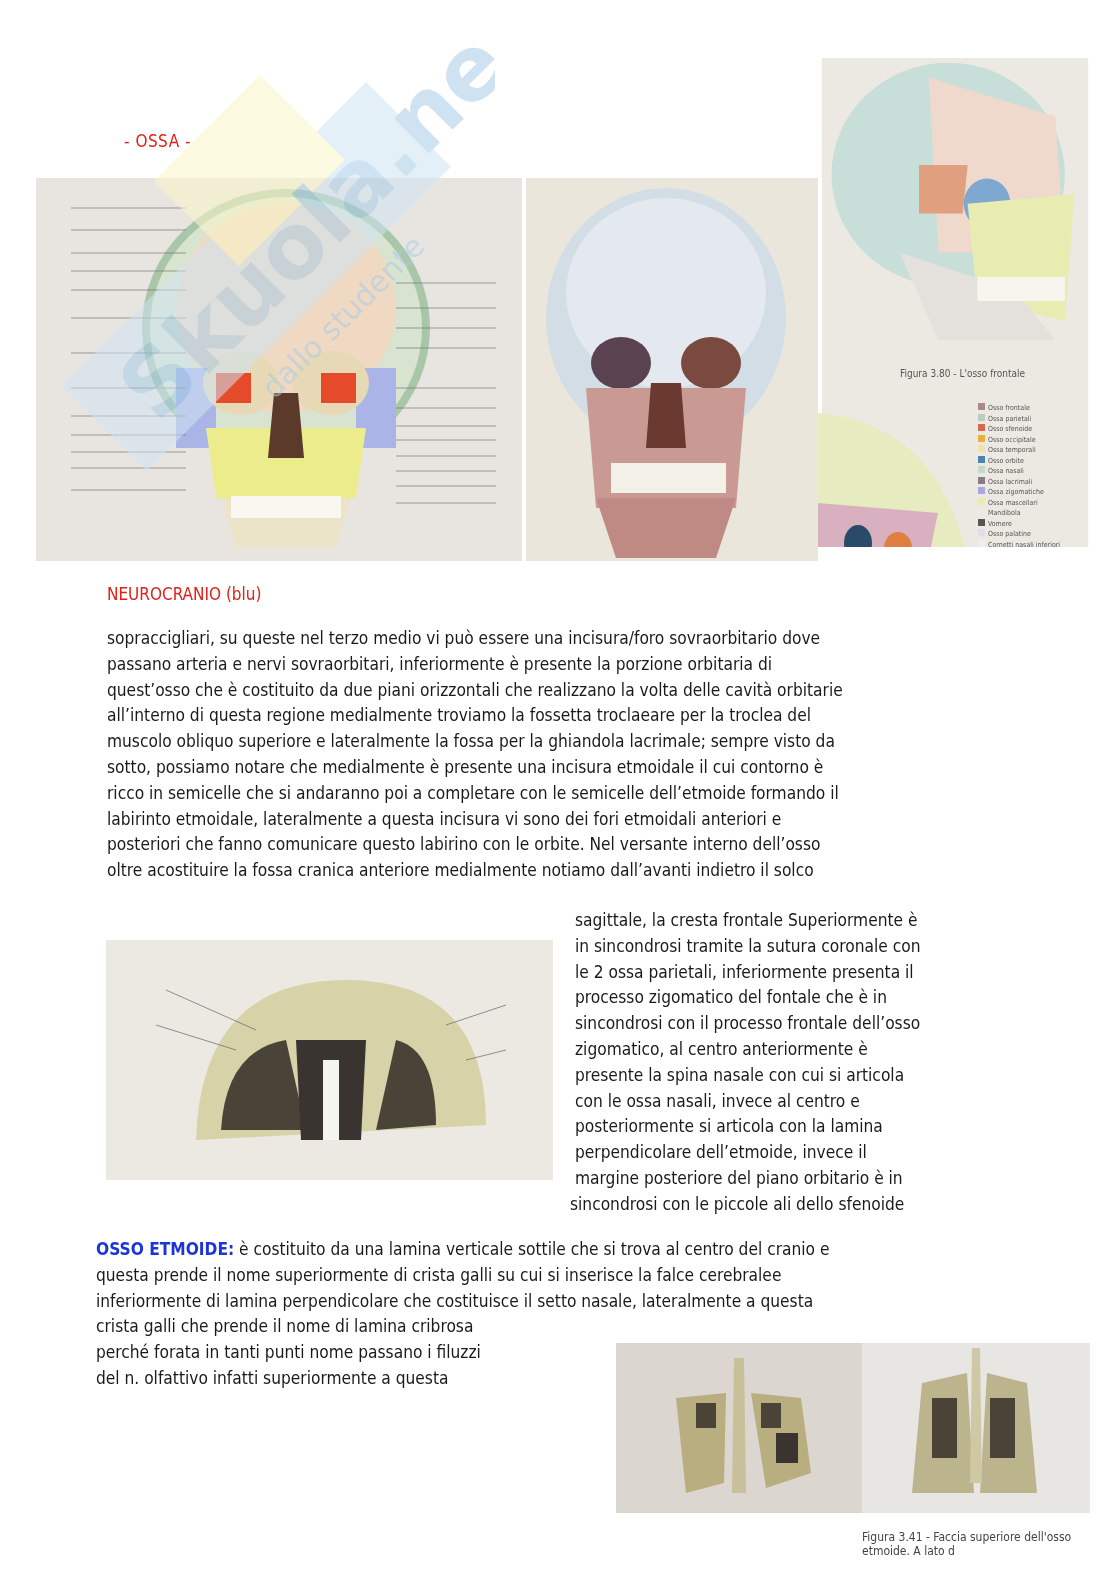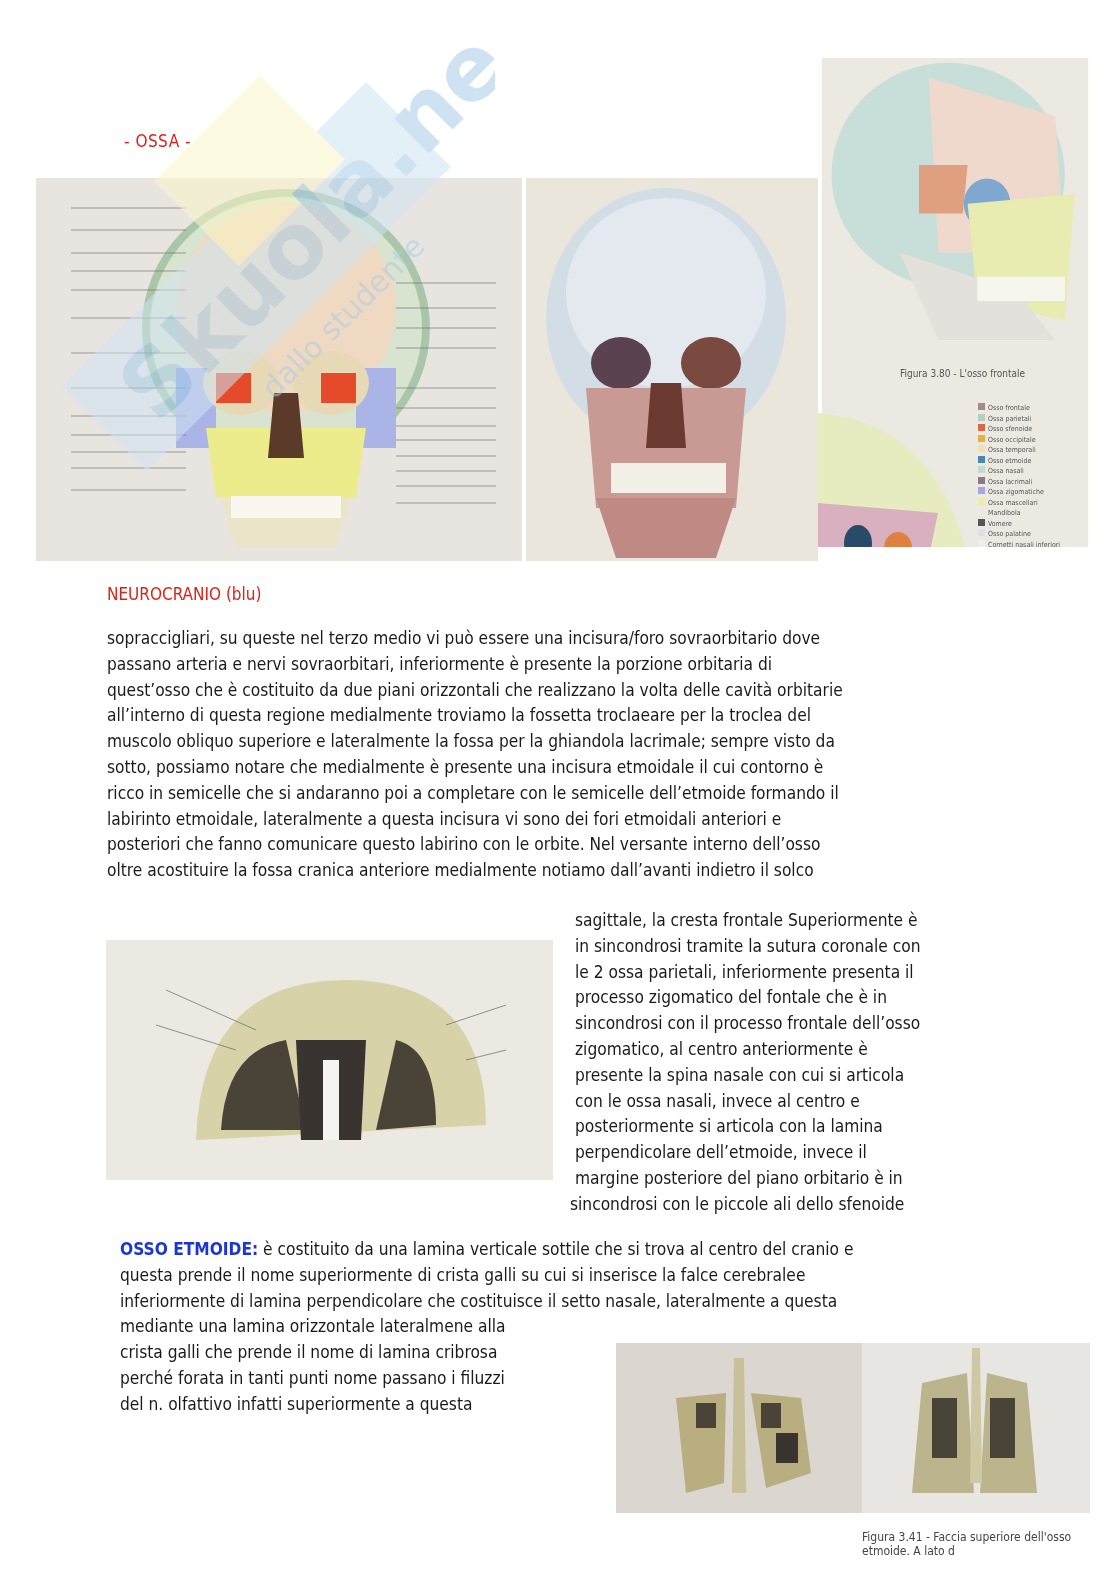--- a/index.html
+++ b/index.html
@@ -93,21 +93,21 @@
   </svg>
   <div class="abs caption" style="left:82px;top:310px;">Figura 3.80 - L'osso frontale</div>
   <div class="abs" style="left:160px;top:345px;width:110px;">
     <div style="display:flex;flex-direction:column;gap:0;">
       <div style="font-size:7px;line-height:10.5px;color:#555;">
         <div><span style="display:inline-block;width:7px;height:7px;background:#a48a8a;margin-right:3px;"></span><span>Osso frontale</span></div>
         <div><span style="display:inline-block;width:7px;height:7px;background:#b7cfc0;margin-right:3px;"></span><span>Ossa parietali</span></div>
         <div><span style="display:inline-block;width:7px;height:7px;background:#d56a4a;margin-right:3px;"></span><span>Osso sfenoide</span></div>
         <div><span style="display:inline-block;width:7px;height:7px;background:#e8b040;margin-right:3px;"></span><span>Osso occipitale</span></div>
         <div><span style="display:inline-block;width:7px;height:7px;background:#f0e0b0;margin-right:3px;"></span><span>Ossa temporali</span></div>
-        <div><span style="display:inline-block;width:7px;height:7px;background:#4a86b0;margin-right:3px;"></span><span>Osso etmoide</span></div>
+        <div><span style="display:inline-block;width:7px;height:7px;background:#4a86b0;margin-right:3px;"></span><span>Osso orbite</span></div>
         <div><span style="display:inline-block;width:7px;height:7px;background:#c8d8d0;margin-right:3px;"></span><span>Ossa nasali</span></div>
         <div><span style="display:inline-block;width:7px;height:7px;background:#8a7a8a;margin-right:3px;"></span><span>Ossa lacrimali</span></div>
         <div><span style="display:inline-block;width:7px;height:7px;background:#a8a8e0;margin-right:3px;"></span><span>Ossa zigomatiche</span></div>
         <div><span style="display:inline-block;width:7px;height:7px;background:#e8ecb0;margin-right:3px;"></span><span>Ossa mascellari</span></div>
         <div><span style="display:inline-block;width:7px;height:7px;background:#ece9e2;margin-right:3px;"></span><span>Mandibola</span></div>
         <div><span style="display:inline-block;width:7px;height:7px;background:#555;margin-right:3px;"></span><span>Vomere</span></div>
         <div><span style="display:inline-block;width:7px;height:7px;background:#e0dce8;margin-right:3px;"></span><span>Osso palatine</span></div>
         <div><span style="display:inline-block;width:7px;height:7px;background:#eeeeee;margin-right:3px;"></span><span>Cornetti nasali inferiori</span></div>
       </div>
     </div>
@@ -169,25 +169,24 @@
   <span class="line">sincondrosi con il processo frontale dell’osso</span>
   <span class="line">zigomatico, al centro anteriormente è</span>
   <span class="line">presente la spina nasale con cui si articola</span>
   <span class="line">con le ossa nasali, invece al centro e</span>
   <span class="line">posteriormente si articola con la lamina</span>
   <span class="line">perpendicolare dell’etmoide, invece il</span>
   <span class="line">margine posteriore del piano orbitario è in</span>
   <span class="line" style="margin-left:-5px;">sincondrosi con le piccole ali dello sfenoide</span>
 </div>
 
-<div class="abs para" style="left:120px;top:1237px;">
+<div class="abs para" style="left:96px;top:1237px;">
   <span class="line"><span class="kw">OSSO ETMOIDE:</span><span> è costituito da una lamina verticale sottile che si trova al centro del cranio e</span></span>
   <span class="line">questa prende il nome superiormente di crista galli su cui si inserisce la falce cerebralee</span>
   <span class="line">inferiormente di lamina perpendicolare che costituisce il setto nasale, lateralmente a questa</span>
-  <span class="line">mediante una lamina orizzontale lateralmene alla</span>
   <span class="line">crista galli che prende il nome di lamina cribrosa</span>
   <span class="line">perché forata in tanti punti nome passano i filuzzi</span>
   <span class="line">del n. olfattivo infatti superiormente a questa</span>
 </div>
 
 <div class="fig" style="left:616px;top:1343px;width:246px;height:170px;">
   <svg viewBox="0 0 246 170">
     <rect width="246" height="170" fill="#dcd6d0"></rect>
     <path d="M60 55 L110 50 L108 140 L70 150 Z" fill="#b8ae80"></path>
     <path d="M135 50 L185 55 L195 130 L150 145 Z" fill="#b8ae80"></path>

